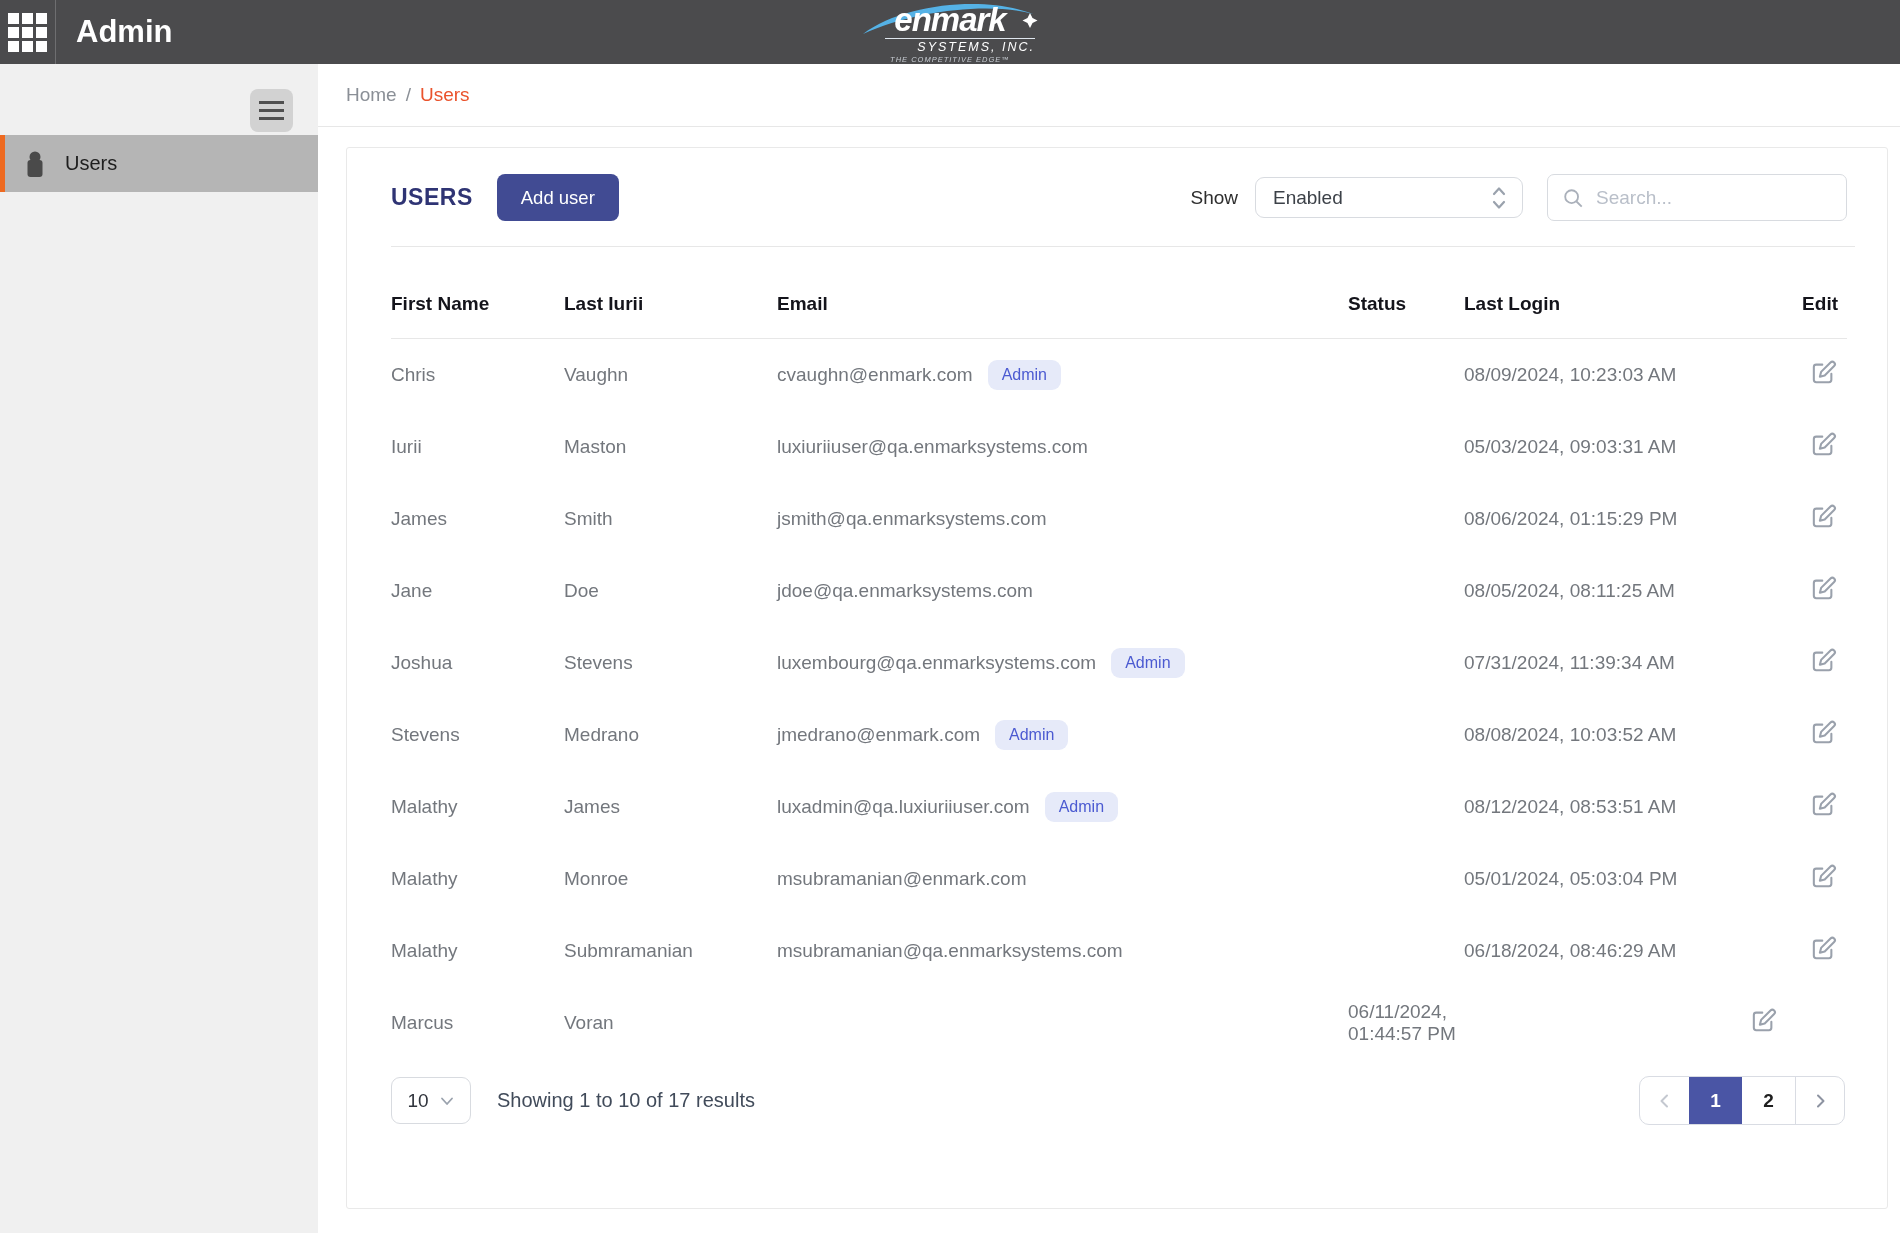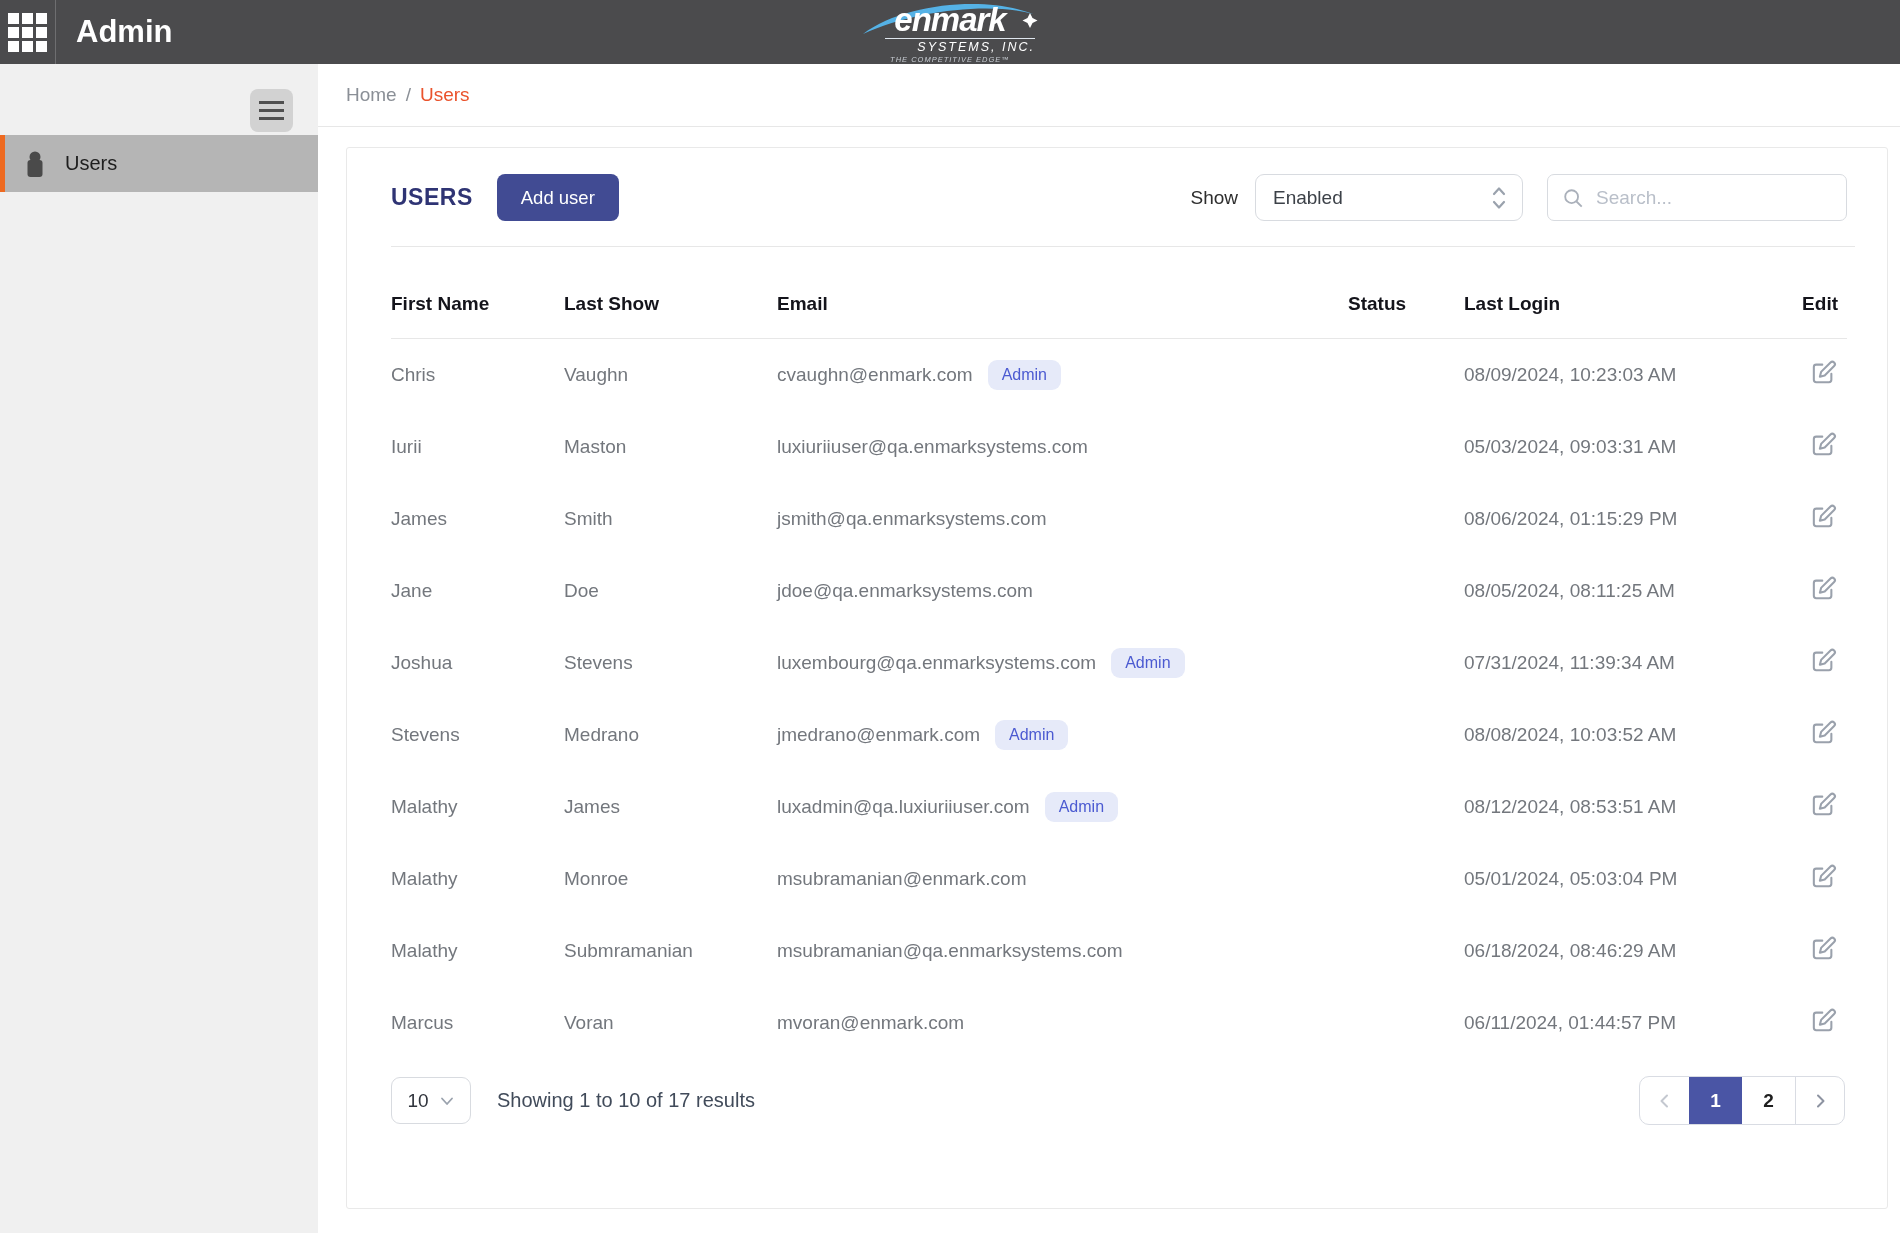--- a/index.html
+++ b/index.html
@@ -42,21 +42,21 @@
 
   
   .card { margin:20px 12px 0 28px; border:1px solid #e9e9e9; border-radius:3px; height:1062px;
           padding:26px 40px 0 44px; }
   .card-header { display:flex; align-items:center; height:47px; }
   .page-title { font-size:23px; font-weight:bold; color:#2f3474; letter-spacing:.5px; }
   .add-user-btn { margin-left:24px; height:47px; padding:0 24px; background:#414b93; color:#fff;
                   font-size:18.5px; border:none; border-radius:8px; cursor:pointer; font-family:inherit; }
   .header-spacer { flex:1; }
   .show-label { font-size:19px; color:#2e2e2e; margin-right:17px; }
-  .show-select { width:268px; height:47px; border:1px solid #d8dbe0; border-radius:9px;
+  .show-select { width:268px; height:41px; border:1px solid #d8dbe0; border-radius:9px;
                  display:flex; align-items:center; padding:0 14px 0 17px; cursor:pointer; }
   .show-value { font-size:19px; color:#3c4148; flex:1; }
   .updown { width:18px; height:26px; color:#9aa2ad; }
   .search-box { width:300px; height:47px; border:1px solid #d8dbe0; border-radius:7px; margin-left:24px;
                 display:flex; align-items:center; padding:0 14px; }
   .search-box svg { width:22px; height:22px; color:#aab0ba; flex-shrink:0; }
   .search-input { border:none; outline:none; flex:1; margin-left:12px; font-size:19px; color:#3c4148;
                   font-family:inherit; background:transparent; }
   .search-input::placeholder { color:#b9bfc9; }
   .card-divider { border-bottom:1px solid #e7e7e7; margin:25px -8px 0 0; }
@@ -167,21 +167,21 @@
           </svg>
           <input class="search-input" placeholder="Search..." style="">
         </div>
       </div>
 
       <div class="card-divider"></div>
 
       <div class="tbl">
         <div class="trow thead">
           <div>First Name</div>
-          <div>Last Show</div>
+          <div>Last Iurii</div>
           <div>Email</div>
           <div>Status</div>
           <div>Last Login</div>
           <div class="th-edit">Edit</div>
         </div>
 
         <div class="trow tdata">
           <div>Chris</div>
           <div>Vaughn</div>
           <div class="cell-email">
@@ -298,23 +298,20 @@
           <div><span class="dot"></span></div>
           <div>06/18/2024, 08:46:29 AM</div>
           <div class="cell-edit"><button class="edit-btn"><svg viewBox="0 0 24 24" fill="none" stroke="currentColor" stroke-width="1.7" stroke-linecap="round" stroke-linejoin="round">
                   <path d="M11 5.5H6a2 2 0 0 0-2 2V18a2 2 0 0 0 2 2h10.5a2 2 0 0 0 2-2v-5"></path>
                   <path d="M17.8 3.7a2.1 2.1 0 0 1 3 3L13 14.5l-4 1 1-4Z"></path>
                 </svg></button></div>
         </div>
         <div class="trow tdata">
           <div>Marcus</div>
           <div>Voran</div>
-          <div class="cell-email">
-              <span class="email-text">mvoran@enmark.com</span>
-            </div>
           <div><span class="dot"></span></div>
           <div>06/11/2024, 01:44:57 PM</div>
           <div class="cell-edit"><button class="edit-btn"><svg viewBox="0 0 24 24" fill="none" stroke="currentColor" stroke-width="1.7" stroke-linecap="round" stroke-linejoin="round">
                   <path d="M11 5.5H6a2 2 0 0 0-2 2V18a2 2 0 0 0 2 2h10.5a2 2 0 0 0 2-2v-5"></path>
                   <path d="M17.8 3.7a2.1 2.1 0 0 1 3 3L13 14.5l-4 1 1-4Z"></path>
                 </svg></button></div>
         </div>
       </div>
 
       <div class="foot">

